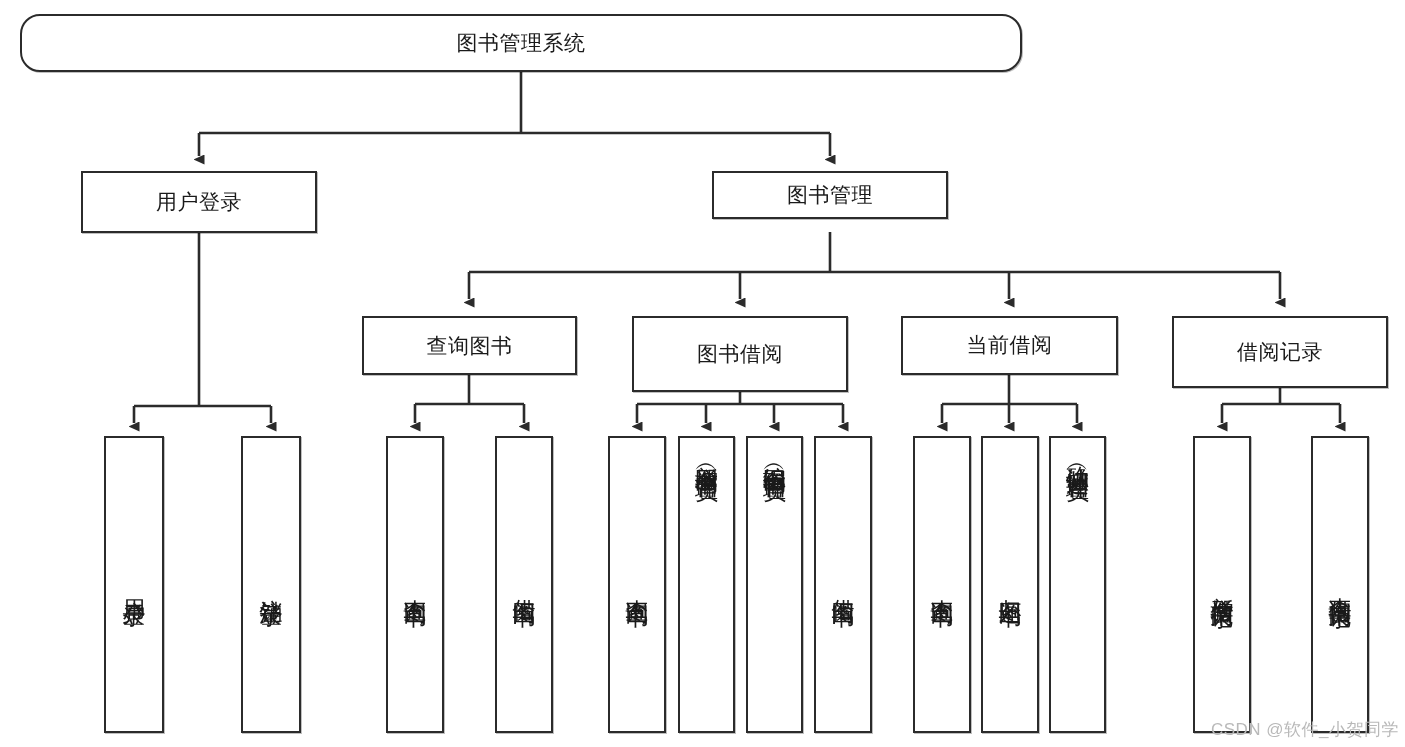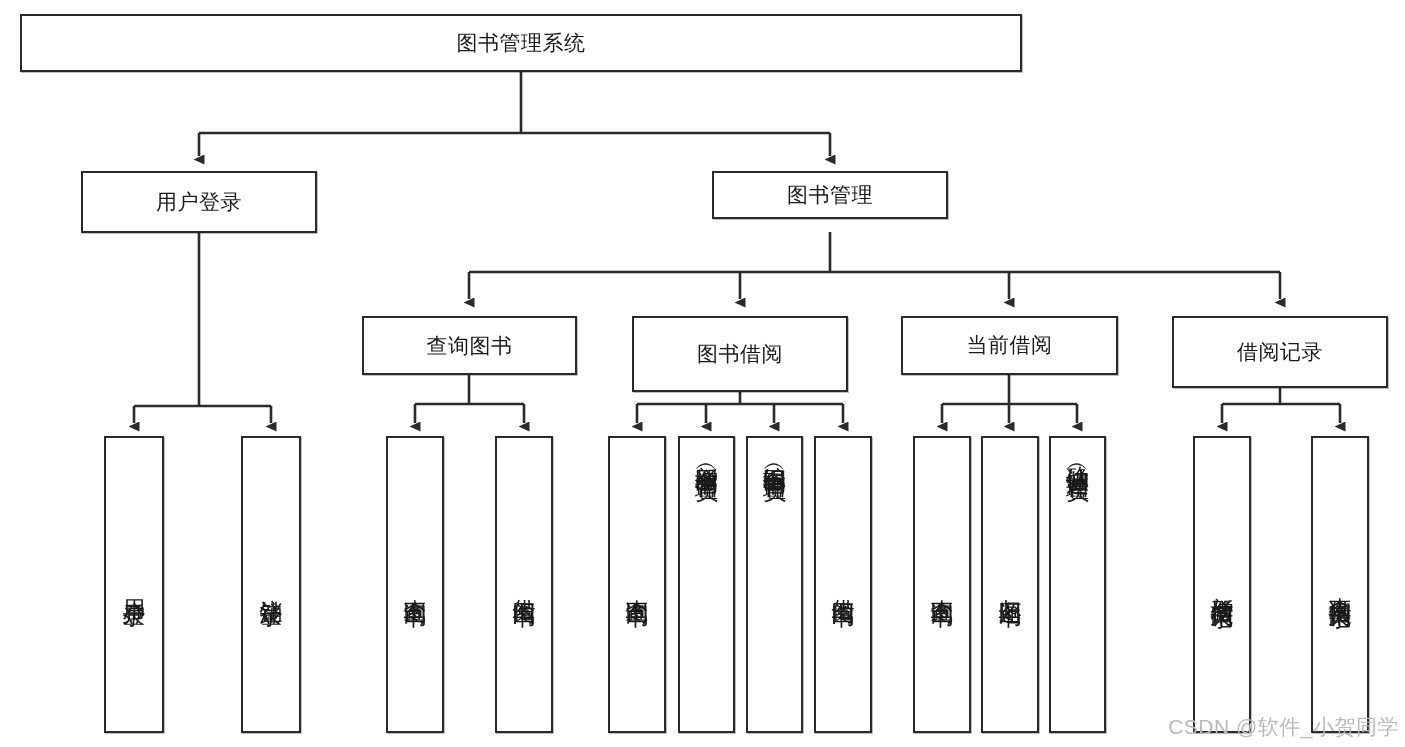--- a/index.html
+++ b/index.html
@@ -61,21 +61,21 @@
     max-height: 276px;
   }
   .node.leaf.centered {
     align-items: center;
     padding-top: 0;
   }
   #watermark {
     position: absolute;
     right: 6px;
     bottom: 6px;
-    font-size: 21px;
+    font-size: 17px;
     color: #b9b9b9;
     letter-spacing: 0.5px;
     white-space: nowrap;
     user-select: none;
   }
 </style>
 </head>
 <body>
 
 <div id="canvas">
@@ -124,21 +124,21 @@
       <path d="M1009,404 L1009,423" marker-end="url(#arrow)"></path>
       <path d="M1077,404 L1077,423" marker-end="url(#arrow)"></path>
 
       <path d="M1280,375 L1280,404"></path>
       <path d="M1222,404 L1340,404"></path>
       <path d="M1222,404 L1222,423" marker-end="url(#arrow)"></path>
       <path d="M1340,404 L1340,423" marker-end="url(#arrow)"></path>
     </g>
   </svg>
 
-  <div class="node h" style="left:20px; top:14px; width:1002px; height:58px;">
+  <div class="node h" style="left:20px; top:14px; width:1002px; height:58px;border-radius:20px;">
     <span class="label">图书管理系统</span>
   </div>
 
   <div class="node h" style="left:81px; top:171px; width:236px; height:62px;">
     <span class="label">用户登录</span>
   </div>
   <div class="node h" style="left:712px; top:171px; width:236px; height:48px;">
     <span class="label">图书管理</span>
   </div>
 

